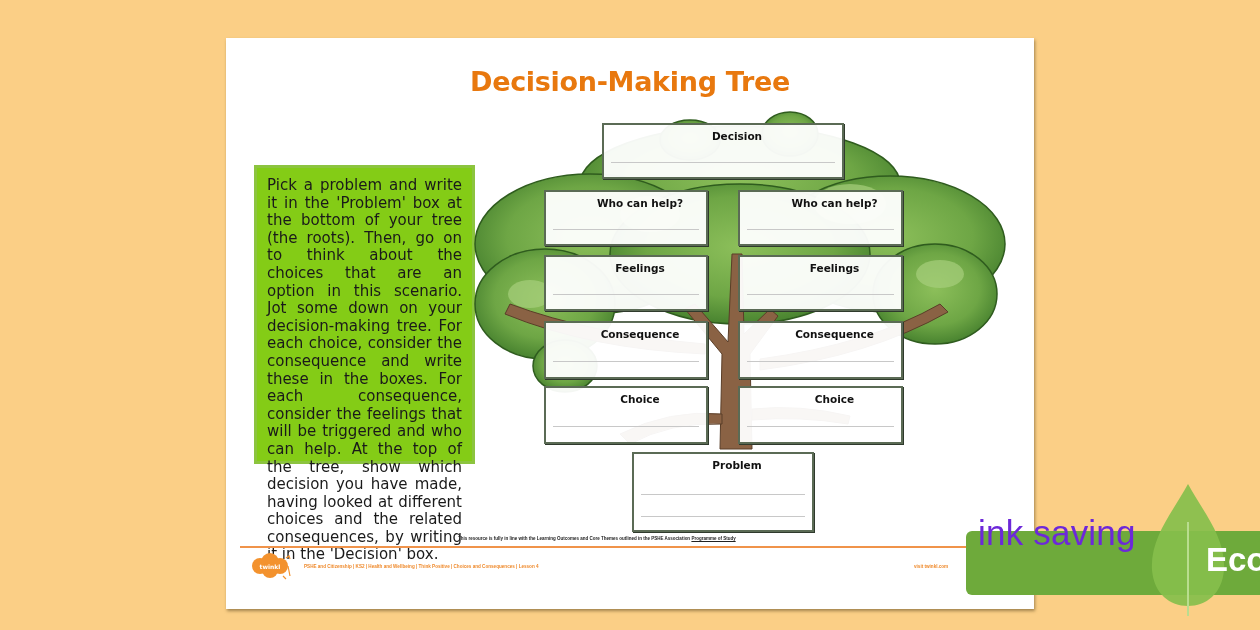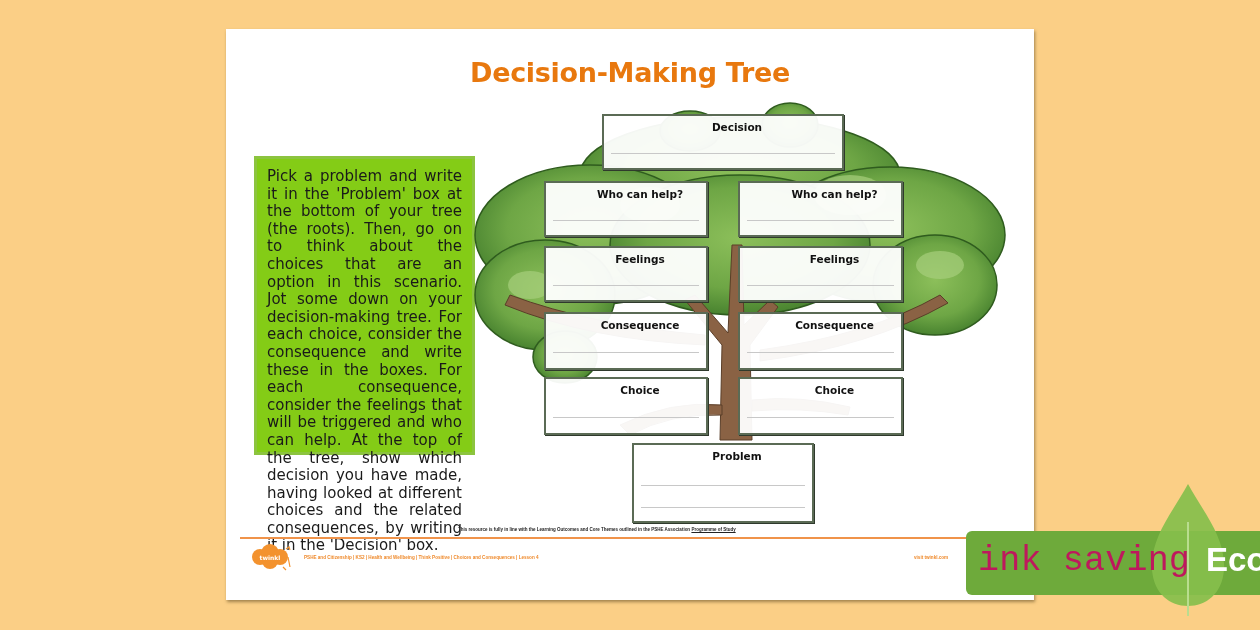--- a/index.html
+++ b/index.html
@@ -4,21 +4,21 @@
 <style>
   * { box-sizing: border-box; margin: 0; padding: 0; }
   html, body { width: 1260px; height: 630px; overflow: hidden; }
   body {
     background: #fbcf86;
     font-family: "Liberation Sans", sans-serif;
     position: relative;
   }
   .page {
     position: absolute;
-    left: 226px; top: 29px;
+    left: 226px; top: 38px;
     width: 808px; height: 571px;
     background: #ffffff;
     box-shadow: 1px 2px 3px rgba(90,70,30,0.55);
   }
   .title {
     position: absolute;
     left: 0; right: 0; top: 28px;
     text-align: center;
     font-family: "DejaVu Sans", sans-serif;
     font-weight: bold;
@@ -87,23 +87,23 @@
   }
   
   .eco-bar {
     position: absolute;
     left: 966px; top: 531px;
     width: 294px; height: 64px;
     background: #6eaa3b;
     border-radius: 6px 0 0 6px;
   }
   .eco-text {
-    position: absolute; left: 978px; top: 541px;
-    font-family: Liberation Mono, monospace;
-    font-size: 35px; color: #be185d;
+    position: absolute; left: 978px; top: 513px;
+    font-family: Liberation Sans, sans-serif;
+    font-size: 35px; color: #6d28d9;
     letter-spacing: 0.2px;
   }
   .eco-leaf { position: absolute; left: 1148px; top: 482px; width: 80px; height: 136px; }
   .eco-label {
     position: absolute; left: 1206px; top: 541px;
     font-family: "Liberation Sans", sans-serif; font-weight: bold;
     font-size: 33px; color: #ffffff;
   }
 </style>
 </head>

